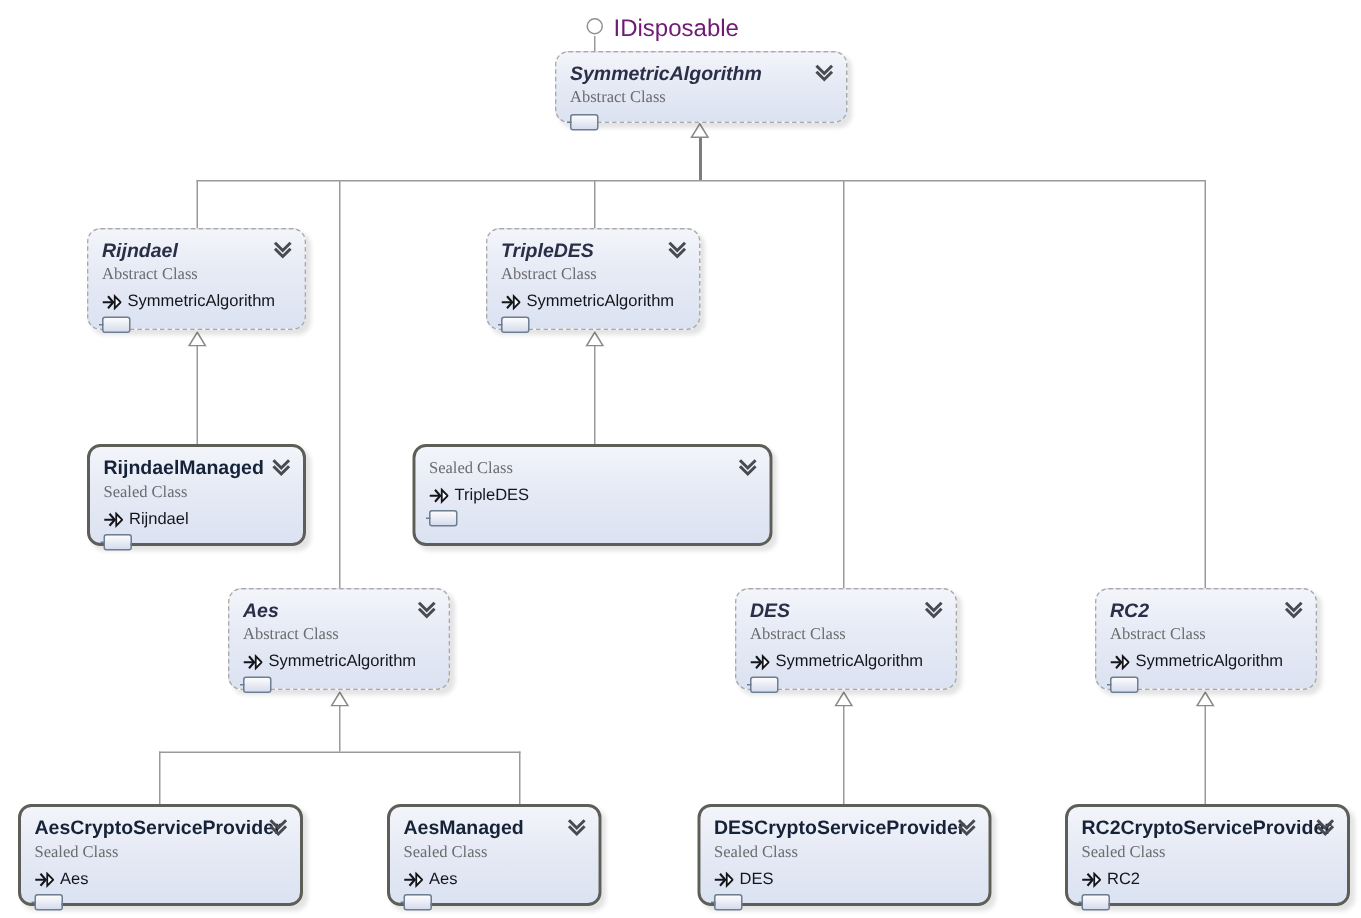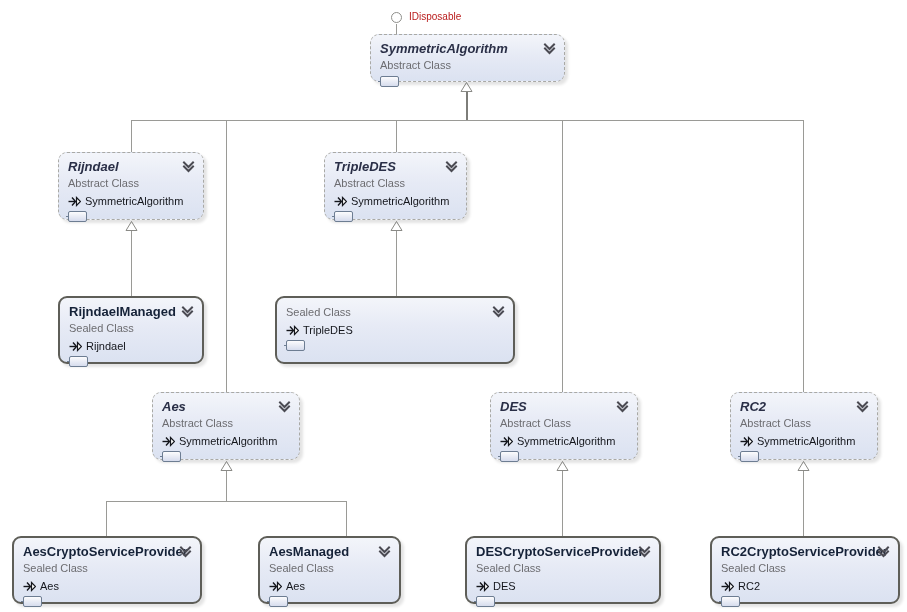--- a/index.html
+++ b/index.html
@@ -40,22 +40,22 @@
     position: absolute;
     width: 11px;
     height: 11px;
     border: 1px solid #8f8f8b;
     border-radius: 50%;
     background: #ffffff;
     box-sizing: border-box;
   }
   .lollipop-label {
     position: absolute;
-    font-size: 10px;
-    color: #b91c1c;
+    font-size: 16px;
+    color: #701a75;
     white-space: nowrap;
   }
 
   
   .cls {
     position: absolute;
     box-sizing: border-box;
     border-radius: 9px;
     background: linear-gradient(180deg, #f3f5fa 0%, #e6eaf5 45%, #dbe2f1 100%);
     padding: 6px 5px 4px 9px;
@@ -83,20 +83,21 @@
   .cls.sealed .cls-title {
     font-weight: bold;
     color: #152238;
   }
   .cls-kind {
     font-size: 11px;
     color: #6c6c70;
     line-height: 15px;
     margin-top: 1px;
     white-space: nowrap;
+    font-family: Liberation Serif, serif;
   }
   .cls-base {
     display: flex;
     align-items: center;
     gap: 4px;
     margin-top: 3px;
     font-size: 11px;
     color: #14161c;
     line-height: 14px;
     white-space: nowrap;

